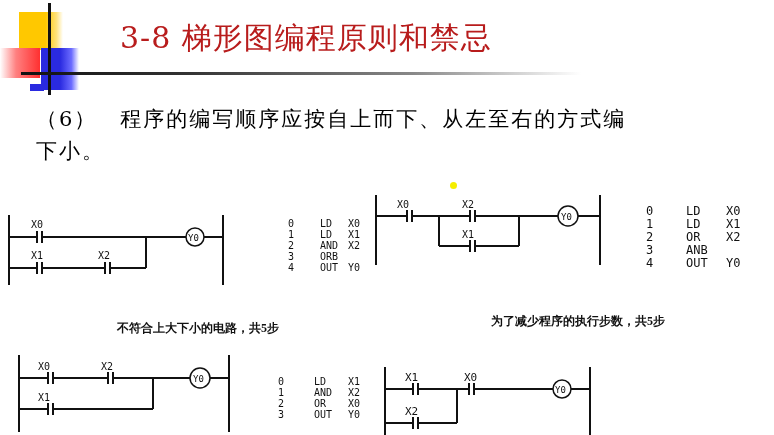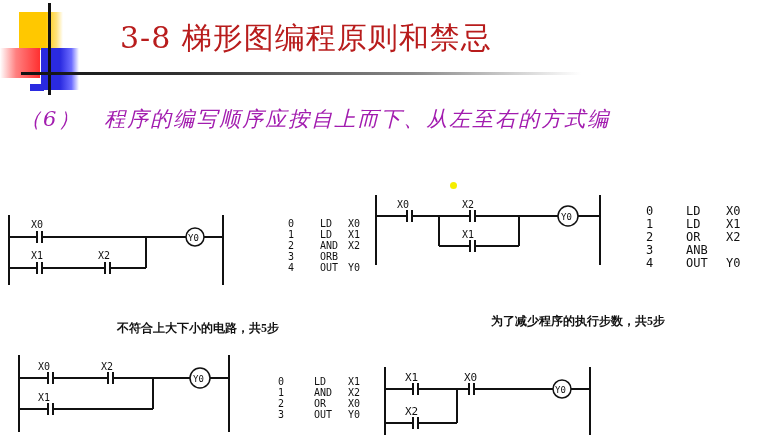--- a/index.html
+++ b/index.html
@@ -5,21 +5,21 @@
   html, body { margin:0; padding:0; }
   body { width:774px; height:435px; background:#ffffff; position:relative; overflow:hidden; font-family:"DejaVu Serif", serif; }
   .abs { position:absolute; }
   .logo-yellow { left:19px; top:12px; width:44px; height:38px; background:linear-gradient(90deg,#ffc800 60%,#ffe27a 85%,rgba(255,240,180,0) 100%); }
   .logo-red { left:0px; top:48px; width:40px; height:30px; background:linear-gradient(90deg,rgba(255,255,255,0) 0%,#ff8080 40%,#ff3030 100%); }
   .logo-blue { left:41px; top:48px; width:38px; height:42px; background:linear-gradient(90deg,#2a2ae0 50%,#6b6bff 80%,rgba(200,200,255,0) 100%); }
   .logo-blue2 { left:30px; top:84px; width:14px; height:7px; background:#2a2ae0; }
   .logo-vline { left:48px; top:3px; width:3px; height:92px; background:#111; }
   .title-rule { left:21px; top:72px; width:560px; height:3px; background:linear-gradient(90deg,#111 0%,#333 30%,#888 70%,rgba(255,255,255,0) 100%); }
   .title { left:120px; top:18px; font-size:30px; color:#b81c1c; font-family:"DejaVu Serif", serif; letter-spacing:1px;text-align:center; }
-  .para { left:20px; top:103px; width:700px; font-size:21px; line-height:32px; color:#a21caf; font-family:"DejaVu Serif", serif; letter-spacing:2px;font-style:italic; }
+  .para { left:36px; top:103px; width:700px; font-size:21px; line-height:32px; color:#000000; font-family:"DejaVu Serif", serif; letter-spacing:2px; }
   .mono { font-family:"DejaVu Sans Mono", monospace; font-size:10px; color:#111; line-height:11px; }
   .caption { font-family:Liberation Serif, serif; font-weight:bold; font-size:12px; color:#111; }
   table.il { border-collapse:collapse; }
   table.il td { padding:0 6px 0 0; white-space:pre; }
   svg text { font-family:"DejaVu Sans Mono", monospace; font-size:10px; fill:#111; }
   .dot { left:450px; top:182px; width:7px; height:7px; border-radius:50%; background:#f5ee00; }
 </style>
 </head>
 <body>
 
@@ -27,20 +27,21 @@
 <div class="abs logo-red"></div>
 <div class="abs logo-blue"></div>
 <div class="abs logo-blue2"></div>
 <div class="abs logo-vline"></div>
 <div class="abs title-rule"></div>
 
 <div class="abs title">3-8 梯形图编程原则和禁忌</div>
 
 <div class="abs para">
   <div>（6）　程序的编写顺序应按自上而下、从左至右的方式编</div>
+  <div>下小。</div>
 </div>
 
 <div class="abs dot"></div>
 
 <svg class="abs" style="left:0;top:205px" width="240" height="90">
   <g stroke="#111" stroke-width="2" fill="none">
     <line x1="9" y1="10" x2="9" y2="80"></line>
     <line x1="223" y1="10" x2="223" y2="80"></line>
     <line x1="9" y1="32" x2="37" y2="32"></line>
       <line x1="37" y1="26" x2="37" y2="38"></line>

